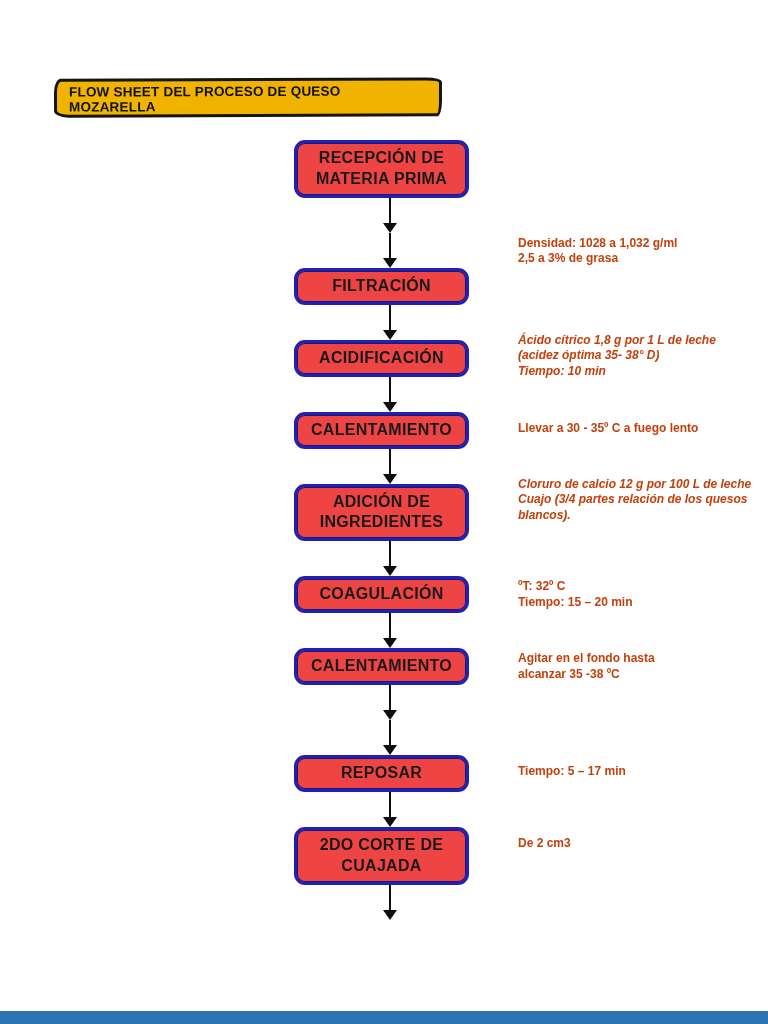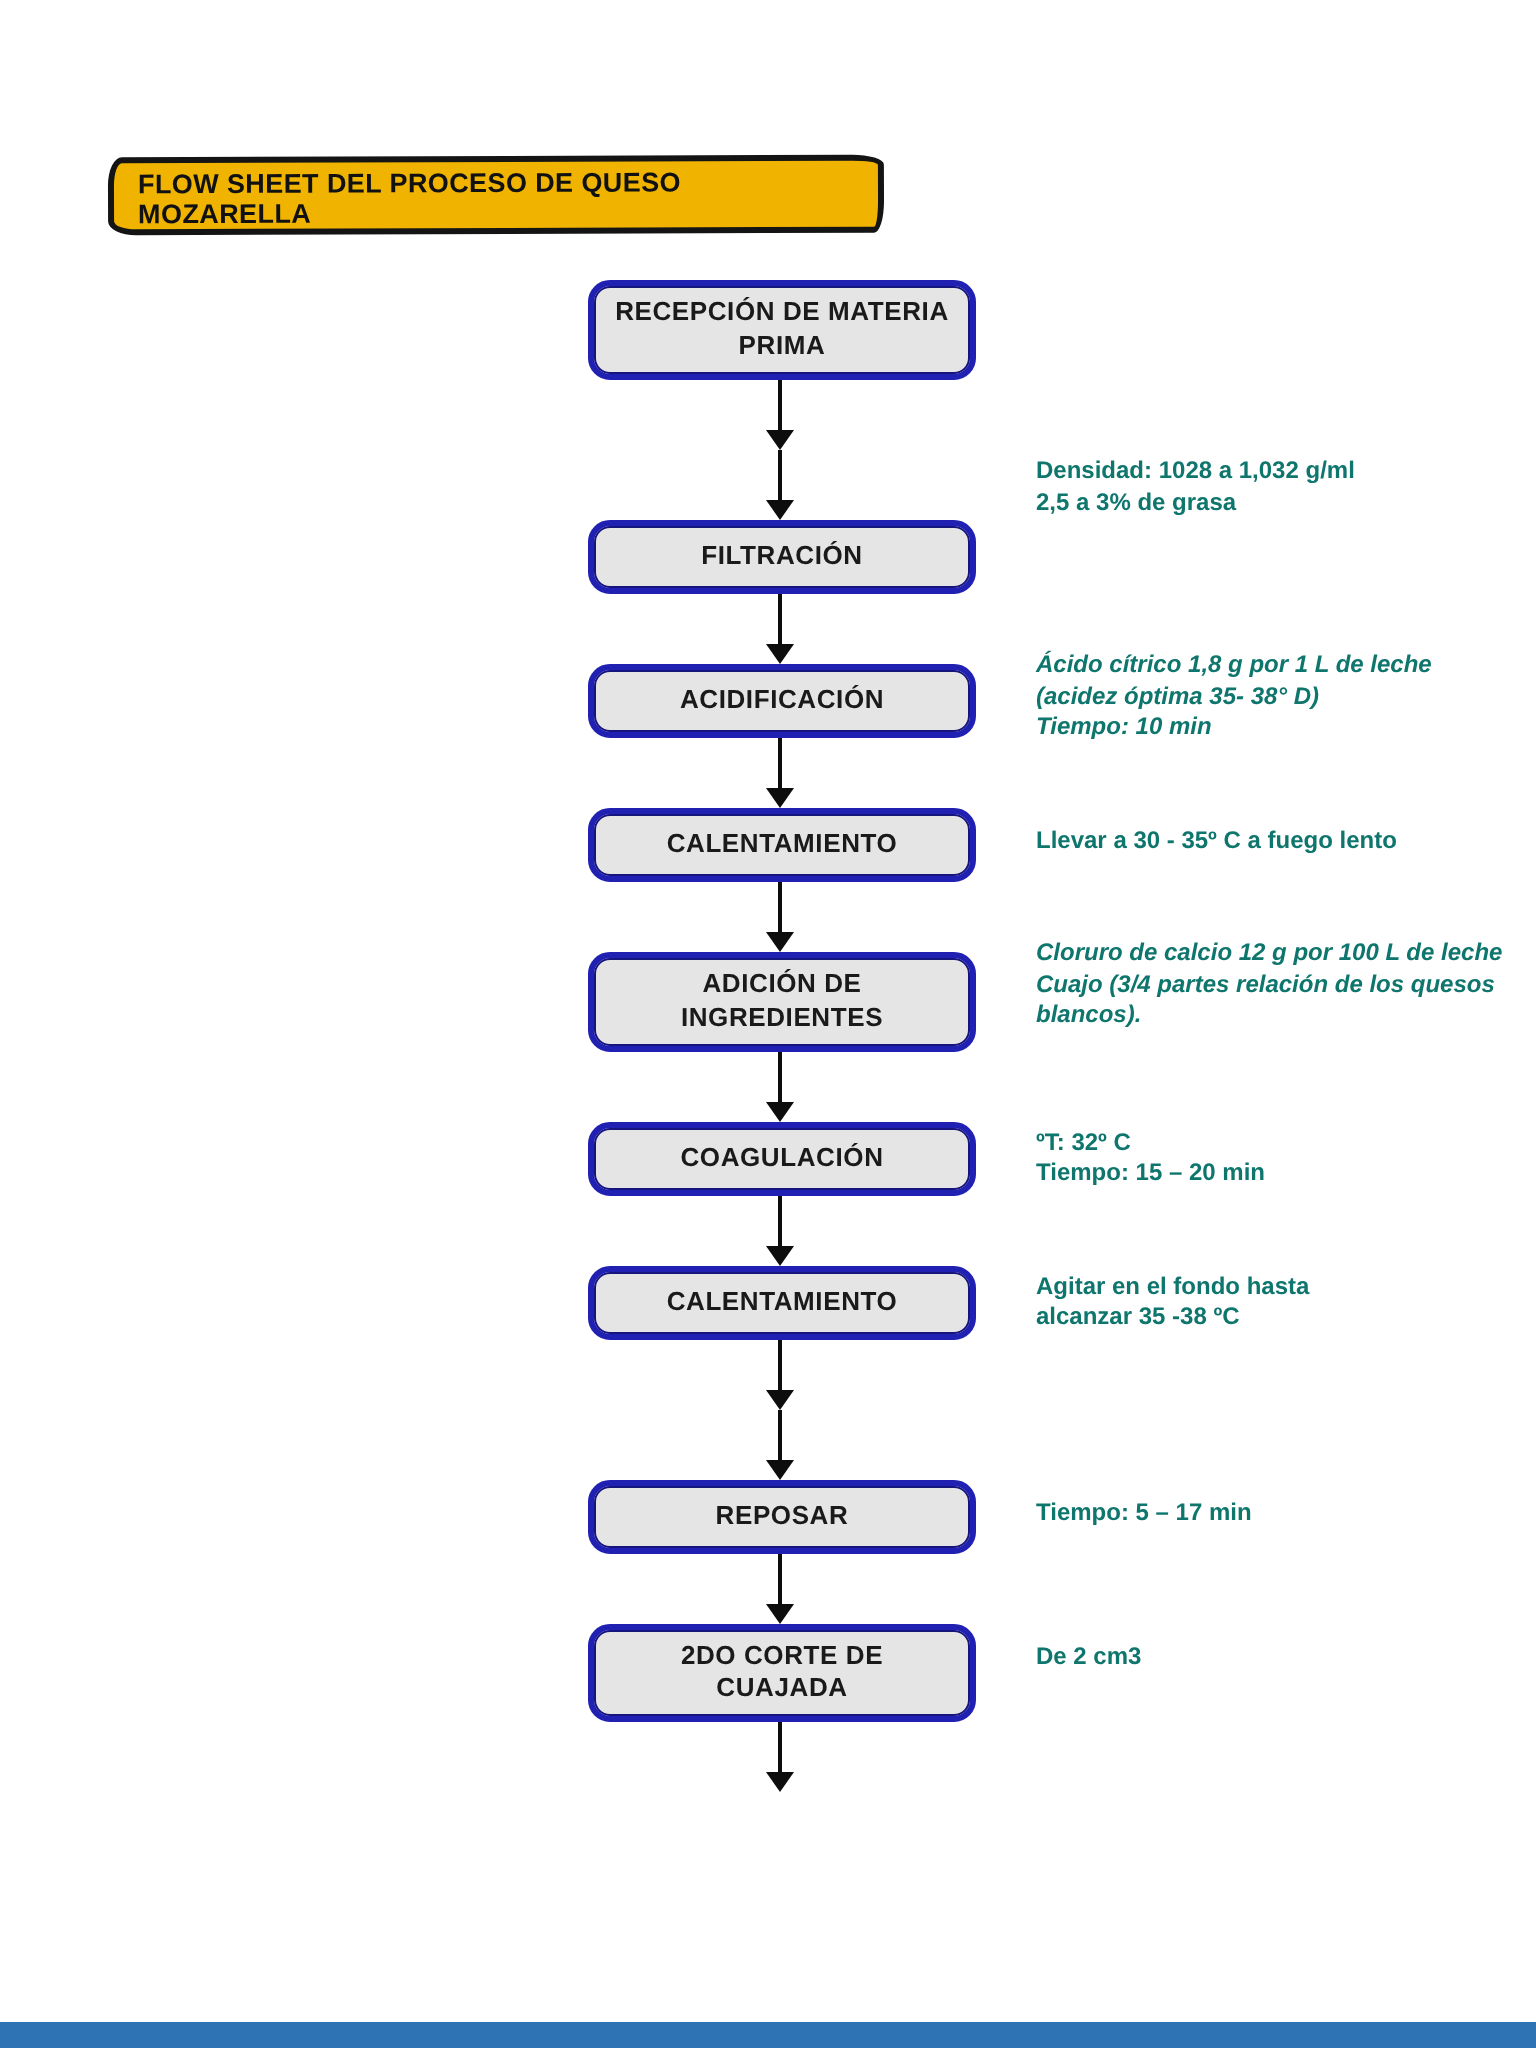--- a/index.html
+++ b/index.html
@@ -32,39 +32,39 @@
   .flow {
     position: absolute;
     left: 0; top: 140px;
     width: 768px;
     display: flex; flex-direction: column;
   }
   .step { position: relative; width: 768px; }
   .box {
     position: relative;
     margin-left: 294px;
-    width: 194px;
+    width: 175px;
     min-height: 37px;
-    background: #e5e5e5;
+    background: #ef4444;
     border: 3px solid #2020B2;
     border-radius: 11px;
     box-shadow: 0 0 0 1px #15157d inset;
     display: flex; align-items: center; justify-content: center;
     text-align: center;
     padding: 5px 10px;
-    font-size: 13px; font-weight: 700;
+    font-size: 16px; font-weight: 700;
     color: #1a1a1a; letter-spacing: 0.3px;
     line-height: 1.3;
   }
   .note {
     position: absolute;
     left: 518px; top: 3px;
     width: 235px;
     font-size: 12px; font-weight: 700;
-    color: #0f766e;
+    color: #c2410c;
     line-height: 1.32;
     white-space: pre-line;
   }
   .note.raised { top: -7px; font-style: italic; }
   .note.mid { top: 9px; }
   
   .connector { position: relative; width: 768px; height: 35px; }
   .connector .line {
     position: absolute; left: 389px; top: 0;
     width: 2px; height: 26px; background: #0d0d0d;

